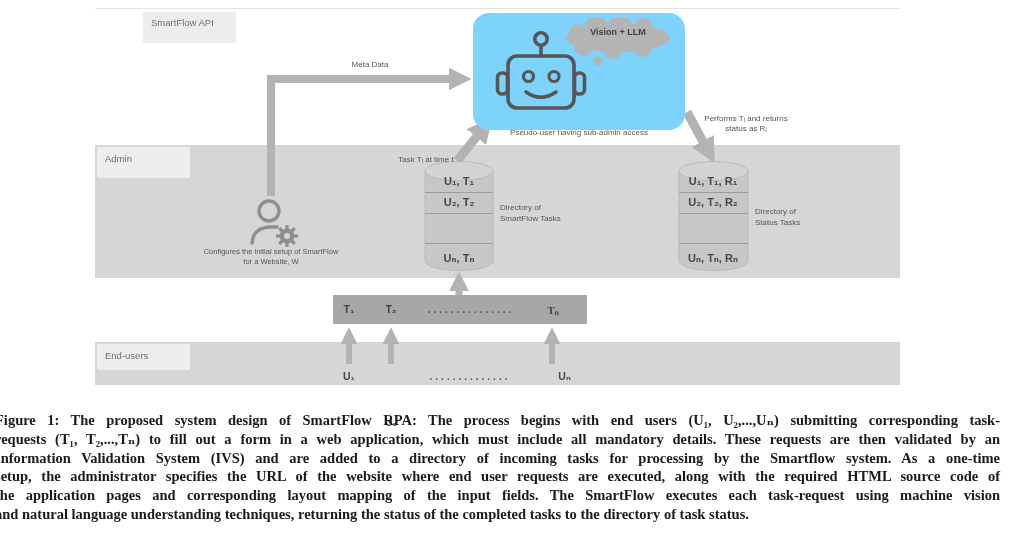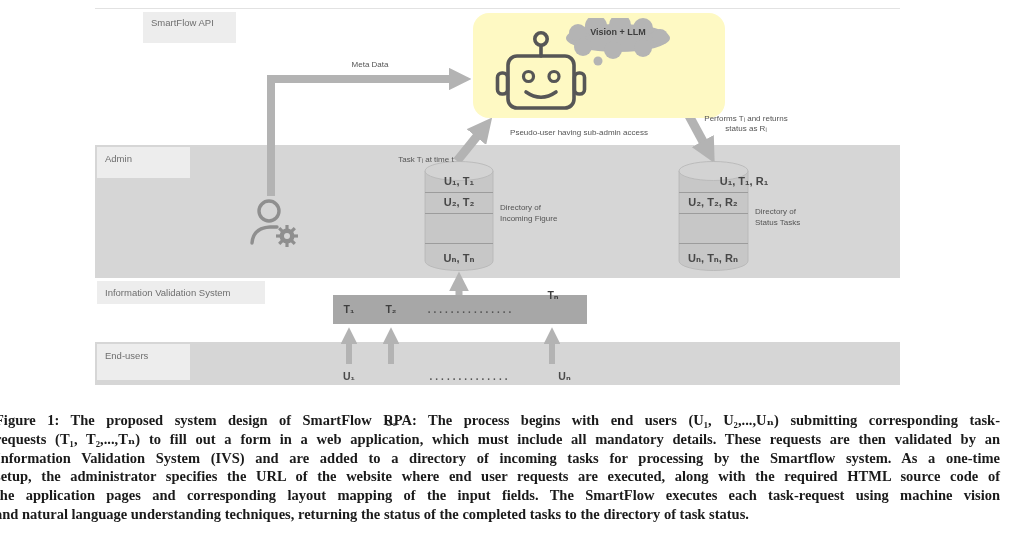--- a/index.html
+++ b/index.html
@@ -8,24 +8,24 @@
   .band{position:absolute;left:95px;width:805px;}
   #band-api{top:8px;height:137px;background:#ffffff;border-top:1px solid #e2e2e2;}
   #band-admin{top:145px;height:133px;background:#d6d6d6;}
   #band-ivs{top:278px;height:64px;background:#ffffff;}
   #band-end{top:342px;height:43px;background:#d6d6d6;}
   .chip{position:absolute;background:#ededed;color:#6e6e6e;font-size:9.5px;white-space:nowrap;
         padding-left:8px;z-index:3;}
   #chip-api{left:97px;top:12px;width:85px;height:31px;line-height:21px;margin-left:46px;}
   #chip-admin{left:97px;top:147px;width:85px;height:31px;line-height:23px;}
   #chip-ivs{left:97px;top:281px;width:160px;height:23px;line-height:23px;}
-  #chip-end{left:97px;top:344px;width:85px;height:36px;line-height:23px;}
+  #chip-end{left:97px;top:344px;width:85px;height:26px;line-height:23px;}
   .overlay{position:absolute;left:0;top:0;z-index:2;}
-  .robot-box{position:absolute;left:473px;top:13px;width:212px;height:105px;background:#fef9c3;
-             border-radius:16px;z-index:2;padding-left:40px;}
+  .robot-box{position:absolute;left:473px;top:13px;width:212px;height:117px;background:#7dd3fc;
+             border-radius:16px;z-index:2;}
   .robot-svg{position:absolute;left:22px;top:17px;}
   .cloud-svg{position:absolute;left:85px;top:5px;}
   .cloud-text{position:absolute;left:145px;top:14px;transform:translateX(-50%);font-size:9px;
               font-weight:bold;color:#3e3e3e;white-space:nowrap;}
   .lbl{position:absolute;color:#545454;font-size:8px;line-height:10px;white-space:nowrap;z-index:4;}
   .lbl.center{transform:translateX(-50%);text-align:center;}
   .cyl-row{position:absolute;width:68px;text-align:center;font-size:11px;font-weight:bold;
            color:#474747;z-index:4;white-space:nowrap;}
   .bar-item{position:absolute;transform:translateX(-50%);font-size:10.5px;font-weight:bold;
             color:#3f3f3f;z-index:4;white-space:nowrap;}
@@ -43,21 +43,20 @@
 
 <div class="stage">
 
   <div class="band" id="band-api"></div>
   <div class="band" id="band-admin"></div>
   <div class="band" id="band-ivs"></div>
   <div class="band" id="band-end"></div>
 
   <div class="chip" id="chip-api">SmartFlow API</div>
   <div class="chip" id="chip-admin">Admin</div>
-  <div class="chip" id="chip-ivs">Information Validation System</div>
   <div class="chip" id="chip-end">End-users</div>
 
   <svg class="overlay" width="1024" height="545" viewBox="0 0 1024 545">
     <defs>
       <marker id="ah" markerWidth="2.8" markerHeight="2.8" refX="1.0" refY="1.4" orient="auto">
         <path d="M0,0 L2.8,1.4 L0,2.8 Z" fill="#b3b3b3"></path>
       </marker>
     </defs>
 
     <polyline points="271,196 271,79 457,79" fill="none" stroke="#b3b3b3" stroke-width="8" marker-end="url(#ah)"></polyline>
@@ -140,41 +139,45 @@
     </svg>
   </div>
 
   <div class="lbl center" style="left:370px;top:60px;">Meta Data</div>
   <div class="lbl center" style="left:426px;top:127px;margin-top:28px;">Task Tᵢ at time t</div>
   <div class="lbl center" style="left:579px;top:128px;">Pseudo-user having sub-admin access</div>
   <div class="lbl center" style="left:746px;top:114px;">
     <div>Performs Tᵢ and returns</div>
     <div>status as Rᵢ</div>
   </div>
+  <div class="lbl center" style="left:271px;top:247px;font-size:7.5px;">
+    <div>Configures the initial setup of SmartFlow</div>
+    <div>for a Website, W</div>
+  </div>
 
   <div class="cyl-row" style="left:425px;top:175px;">U₁, T₁</div>
   <div class="cyl-row" style="left:425px;top:196px;">U₂, T₂</div>
   <div class="cyl-row" style="left:425px;top:252px;">Uₙ, Tₙ</div>
   <div class="lbl" style="left:500px;top:203px;line-height:10.5px;">
     <div>Directory of</div>
-    <div>Incoming Figure</div>
+    <div>SmartFlow Tasks</div>
   </div>
 
-  <div class="cyl-row" style="left:679px;top:175px;padding-left:31px;">U₁, T₁, R₁</div>
+  <div class="cyl-row" style="left:679px;top:175px;">U₁, T₁, R₁</div>
   <div class="cyl-row" style="left:679px;top:196px;">U₂, T₂, R₂</div>
   <div class="cyl-row" style="left:679px;top:252px;">Uₙ, Tₙ, Rₙ</div>
   <div class="lbl" style="left:755px;top:207px;line-height:10.5px;">
     <div>Directory of</div>
     <div>Status Tasks</div>
   </div>
 
   <div class="bar-item" style="left:349px;top:303px;">T₁</div>
   <div class="bar-item" style="left:391px;top:303px;">T₂</div>
   <div class="bar-item dots" style="left:471px;top:304px;">...............</div>
-  <div class="bar-item" style="left:553px;top:289px;">Tₙ</div>
+  <div class="bar-item" style="left:553px;top:303px;font-family:Liberation Serif, serif;">Tₙ</div>
 
   <div class="u-item" style="left:349px;top:370px;">U₁</div>
   <div class="u-item" style="left:391px;top:370px;margin-top:46px;">U₂</div>
   <div class="u-item dots" style="left:470px;top:371px;">..............</div>
   <div class="u-item" style="left:551px;top:370px;padding-left:27px;">Uₙ</div>
 
   <div class="caption">
     <div class="cap-line">Figure 1: The proposed system design of SmartFlow RPA: The process begins with end users (U₁, U₂,...,Uₙ) submitting corresponding task-</div>
     <div class="cap-line">requests (T₁, T₂,...,Tₙ) to fill out a form in a web application, which must include all mandatory details. These requests are then validated by an</div>
     <div class="cap-line">Information Validation System (IVS) and are added to a directory of incoming tasks for processing by the Smartflow system. As a one-time</div>

